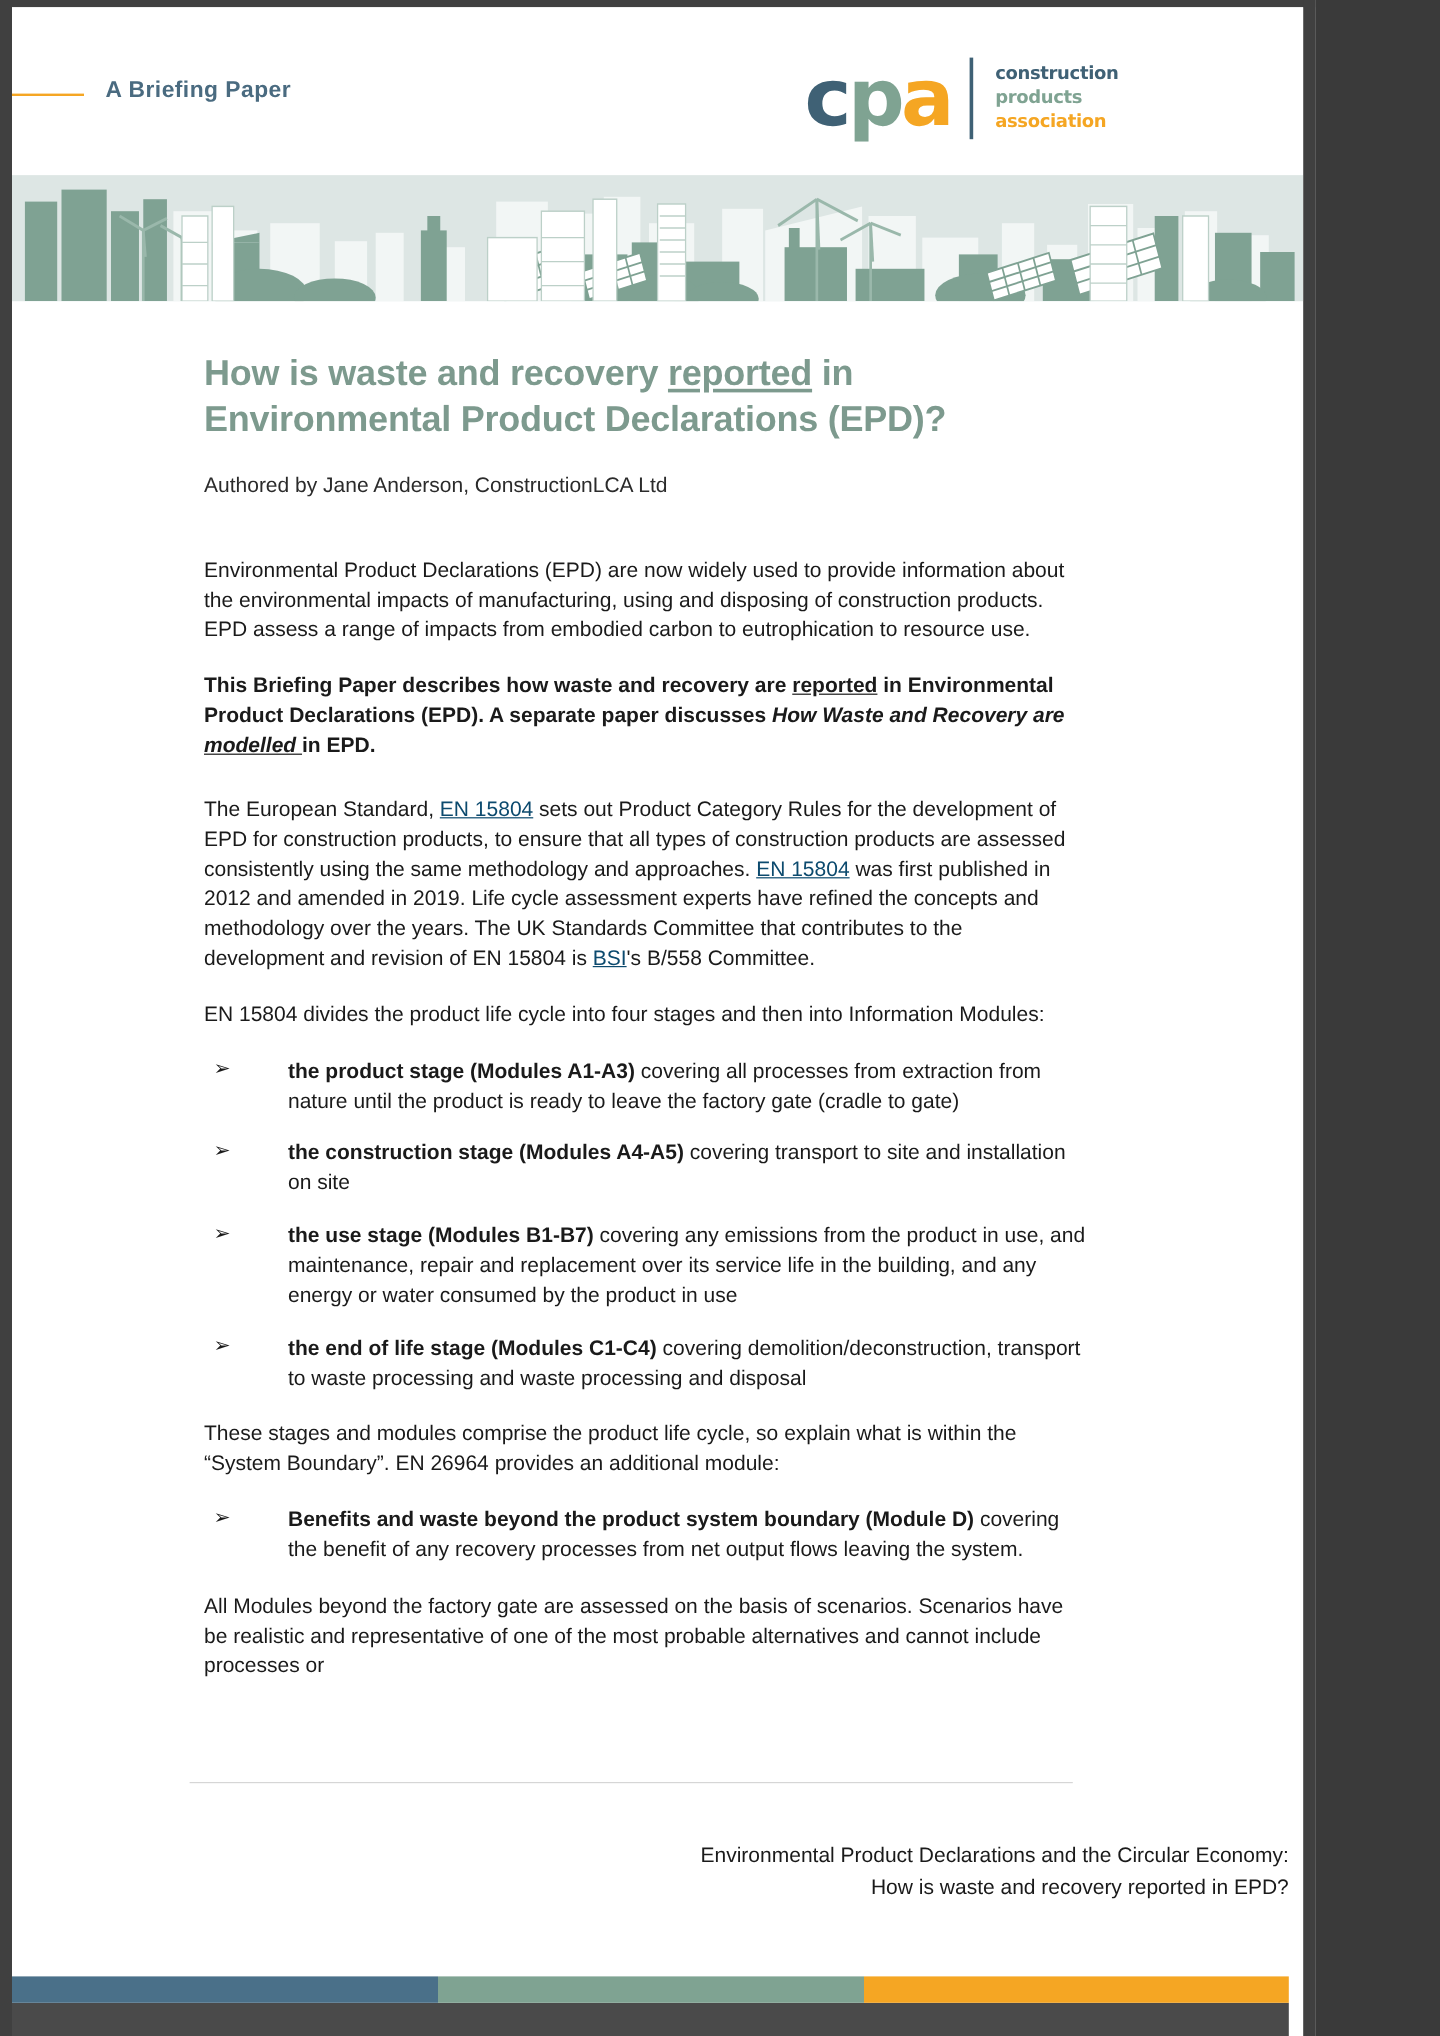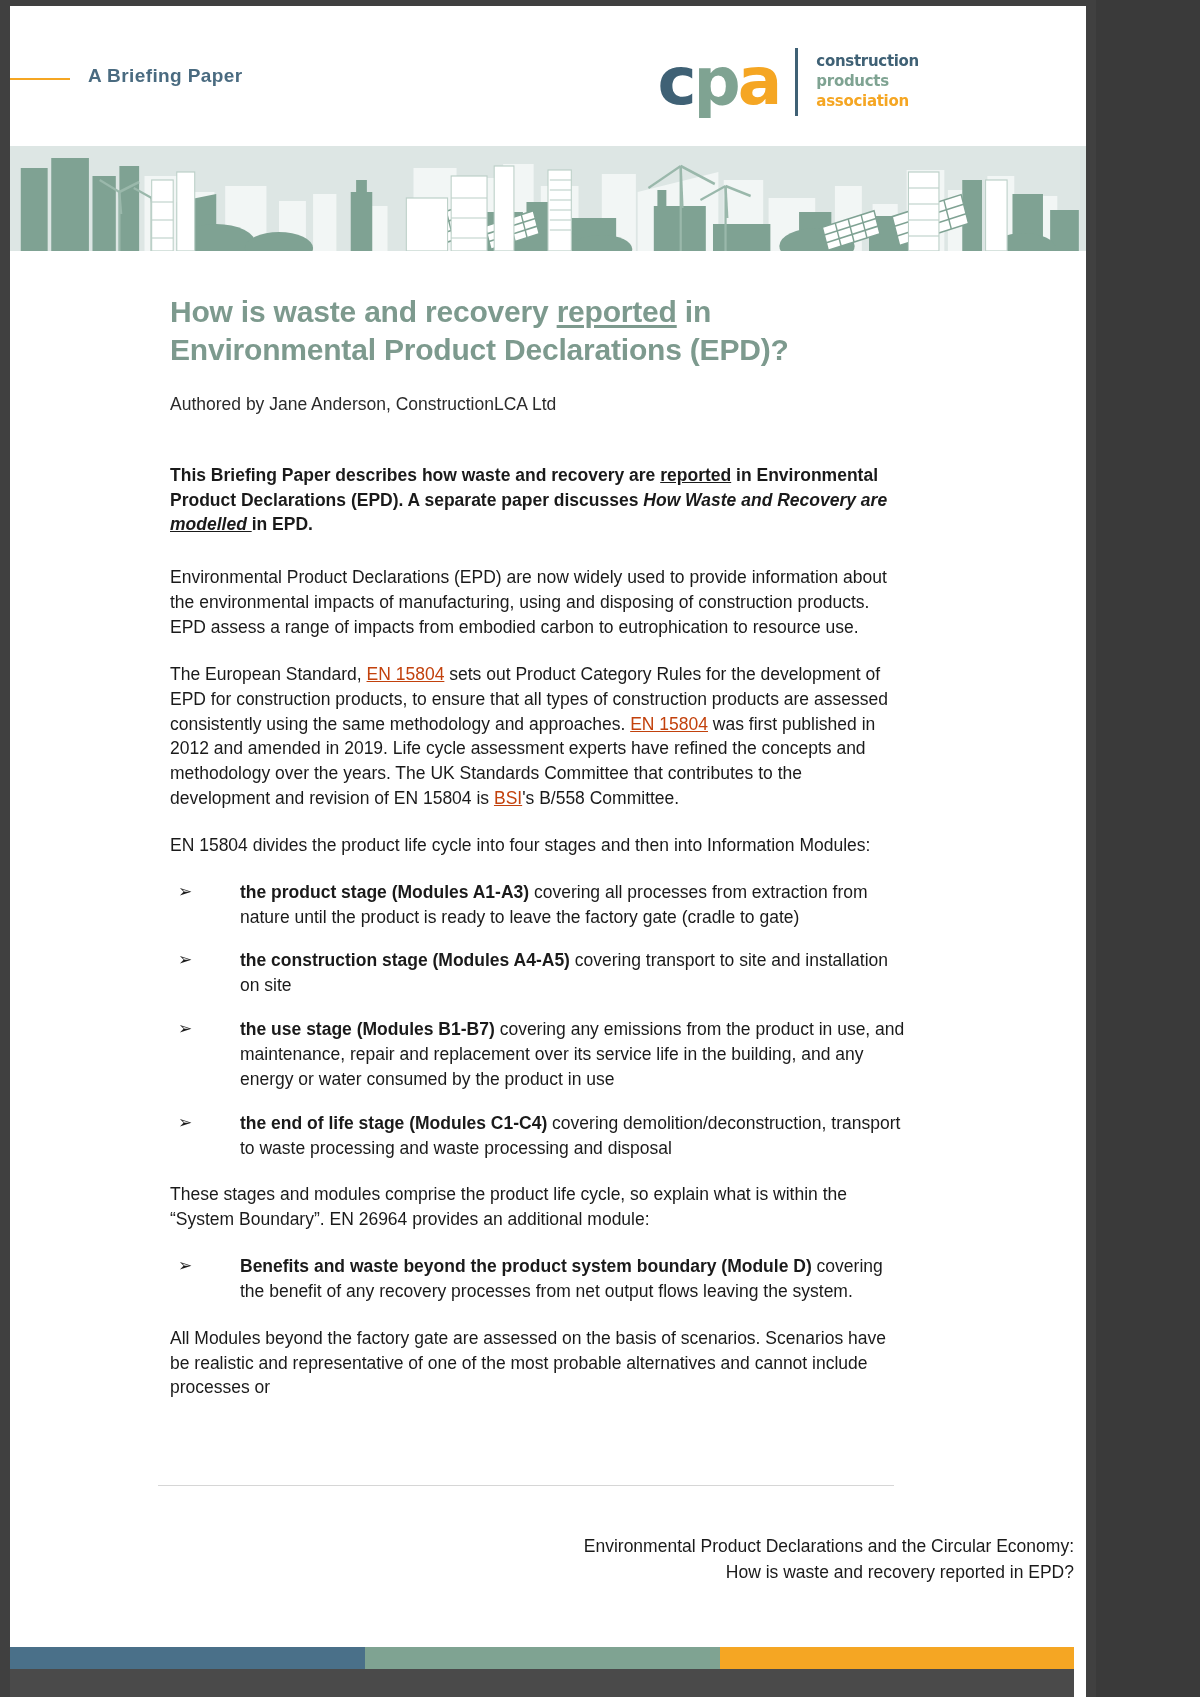--- a/index.html
+++ b/index.html
@@ -45,21 +45,21 @@
     top: 59px;
     font-size: 19px;
     font-weight: bold;
     color: #4a6b80;
     letter-spacing: 0.4px;
   }
 
   
   .logo {
     position: absolute;
-    right: 167px;
+    right: 154px;
     top: 42px;
     display: flex;
     align-items: center;
   }
   .logo-mark {
     font-size: 66px;
     font-weight: bold;
     line-height: 0.95;
     letter-spacing: -3px;
     font-family: "DejaVu Sans", sans-serif;
@@ -121,21 +121,21 @@
     margin: 0 0 22px 0;
   }
   p.lead {
     font-weight: bold;
     margin-bottom: 28px;
   }
   p.lead em { font-style: italic; }
   p.lead u { text-decoration: underline; }
 
   a.doclink {
-    color: #c2410c;
+    color: #0c4a6e;
     text-decoration: underline;
   }
 
   ul.modules {
     list-style: none;
     margin: 0 0 22px 0;
     padding: 0;
   }
   ul.modules li {
     position: relative;
@@ -344,23 +344,23 @@
       </g>
     </svg>
   </div>
 
   <div class="content">
 
     <h1 class="doc-title"><span>How is waste and recovery </span><u>reported</u><span> in Environmental Product Declarations (EPD)?</span></h1>
 
     <div class="author">Authored by Jane Anderson, ConstructionLCA Ltd</div>
 
+    <p class="body-text">Environmental Product Declarations (EPD) are now widely used to provide information about the environmental impacts of manufacturing, using and disposing of construction products.  EPD assess a range of impacts from embodied carbon to eutrophication to resource use.</p>
+
     <p class="body-text lead"><span>This Briefing Paper describes how waste and recovery are </span><u>reported</u><span> in Environmental Product Declarations (EPD).  A separate paper discusses </span><em><span>How Waste and Recovery are </span><u>modelled </u></em><span>in EPD.</span></p>
-
-    <p class="body-text">Environmental Product Declarations (EPD) are now widely used to provide information about the environmental impacts of manufacturing, using and disposing of construction products.  EPD assess a range of impacts from embodied carbon to eutrophication to resource use.</p>
 
     <p class="body-text"><span>The European Standard, </span><a class="doclink" href="#">EN 15804</a><span> sets out Product Category Rules for the development of EPD for construction products, to ensure that all types of construction products are assessed consistently using the same methodology and approaches.  </span><a class="doclink" href="#">EN 15804</a><span> was first published in 2012 and amended in 2019.  Life cycle assessment experts have refined the concepts and methodology over the years.  The UK Standards Committee that contributes to the development and revision of EN 15804 is </span><a class="doclink" href="#">BSI</a><span>'s B/558 Committee.</span></p>
 
     <p class="body-text">EN 15804 divides the product life cycle into four stages and then into Information Modules:</p>
 
     <ul class="modules">
       <li><span class="marker">➢</span><b>the product stage (Modules A1-A3)</b><span> covering all processes from extraction from nature until the product is ready to leave the factory gate (cradle to gate)</span></li>
       <li><span class="marker">➢</span><b>the construction stage (Modules A4-A5)</b><span> covering transport to site and installation on site</span></li>
       <li><span class="marker">➢</span><b>the use stage (Modules B1-B7)</b><span> covering any emissions from the product in use, and maintenance, repair and replacement over its service life in the building, and any energy or water consumed by the product in use</span></li>
       <li><span class="marker">➢</span><b>the end of life stage (Modules C1-C4)</b><span> covering demolition/deconstruction, transport to waste processing and waste processing and disposal</span></li>

